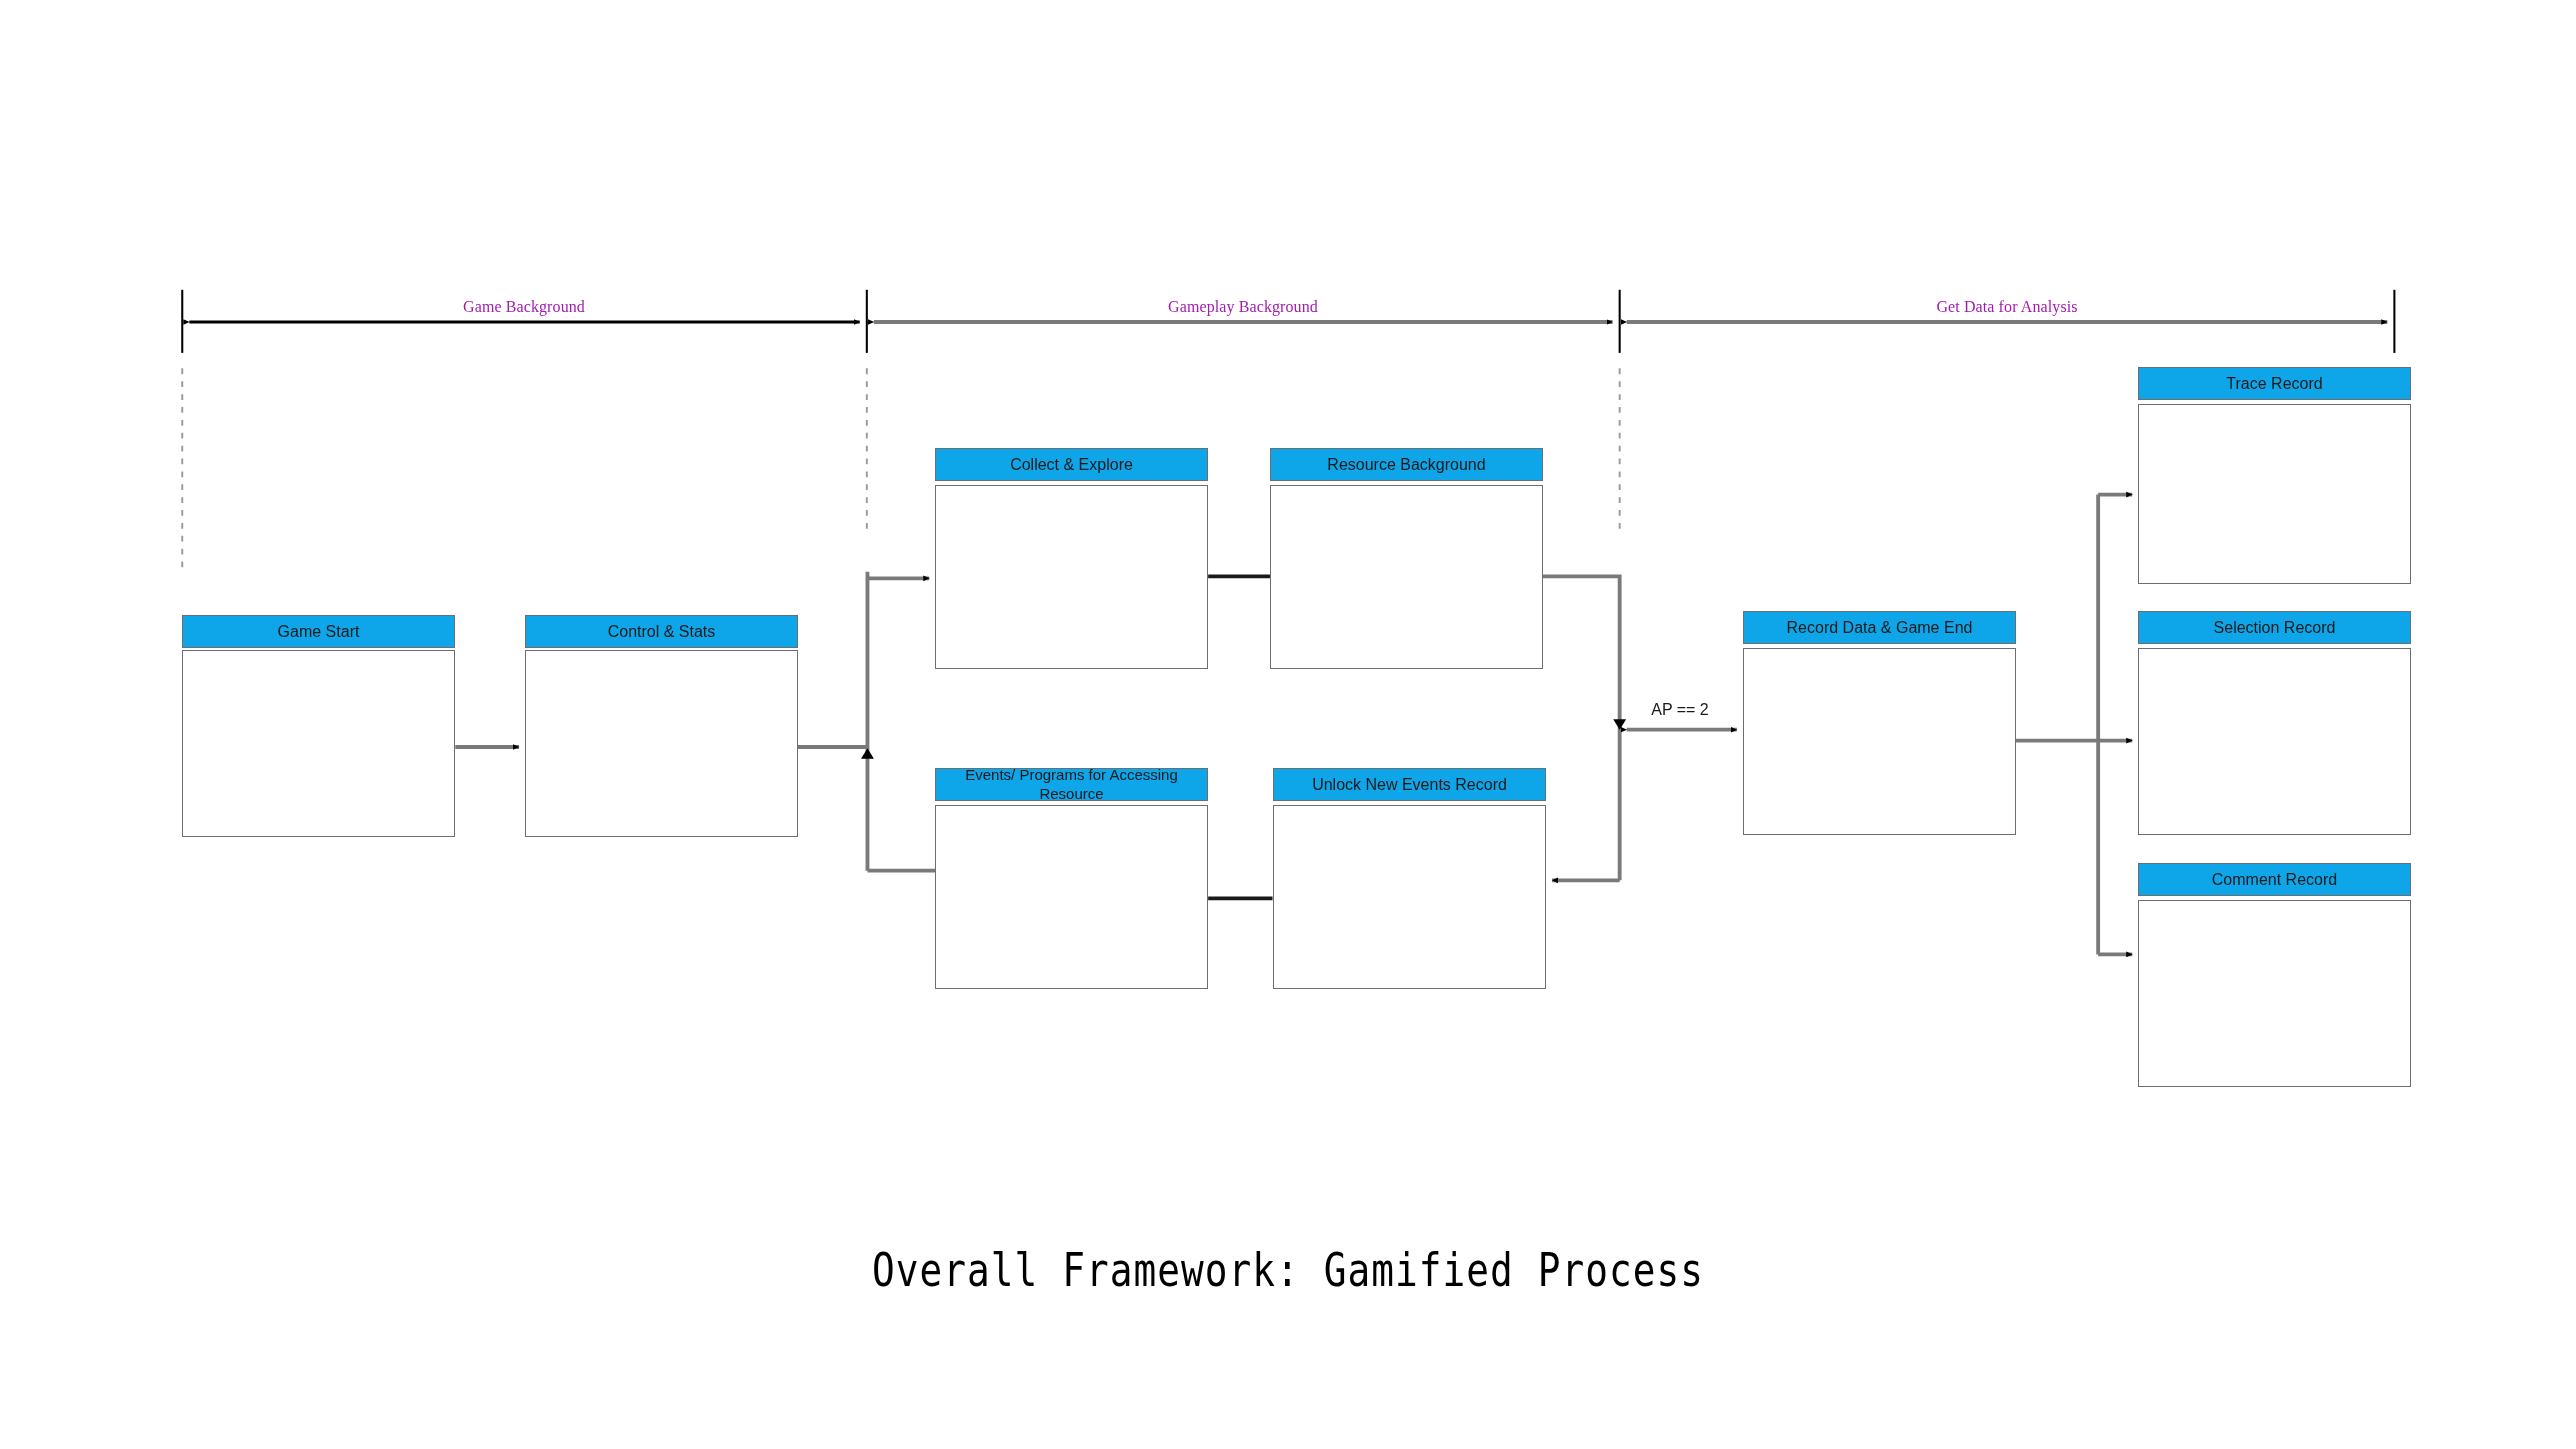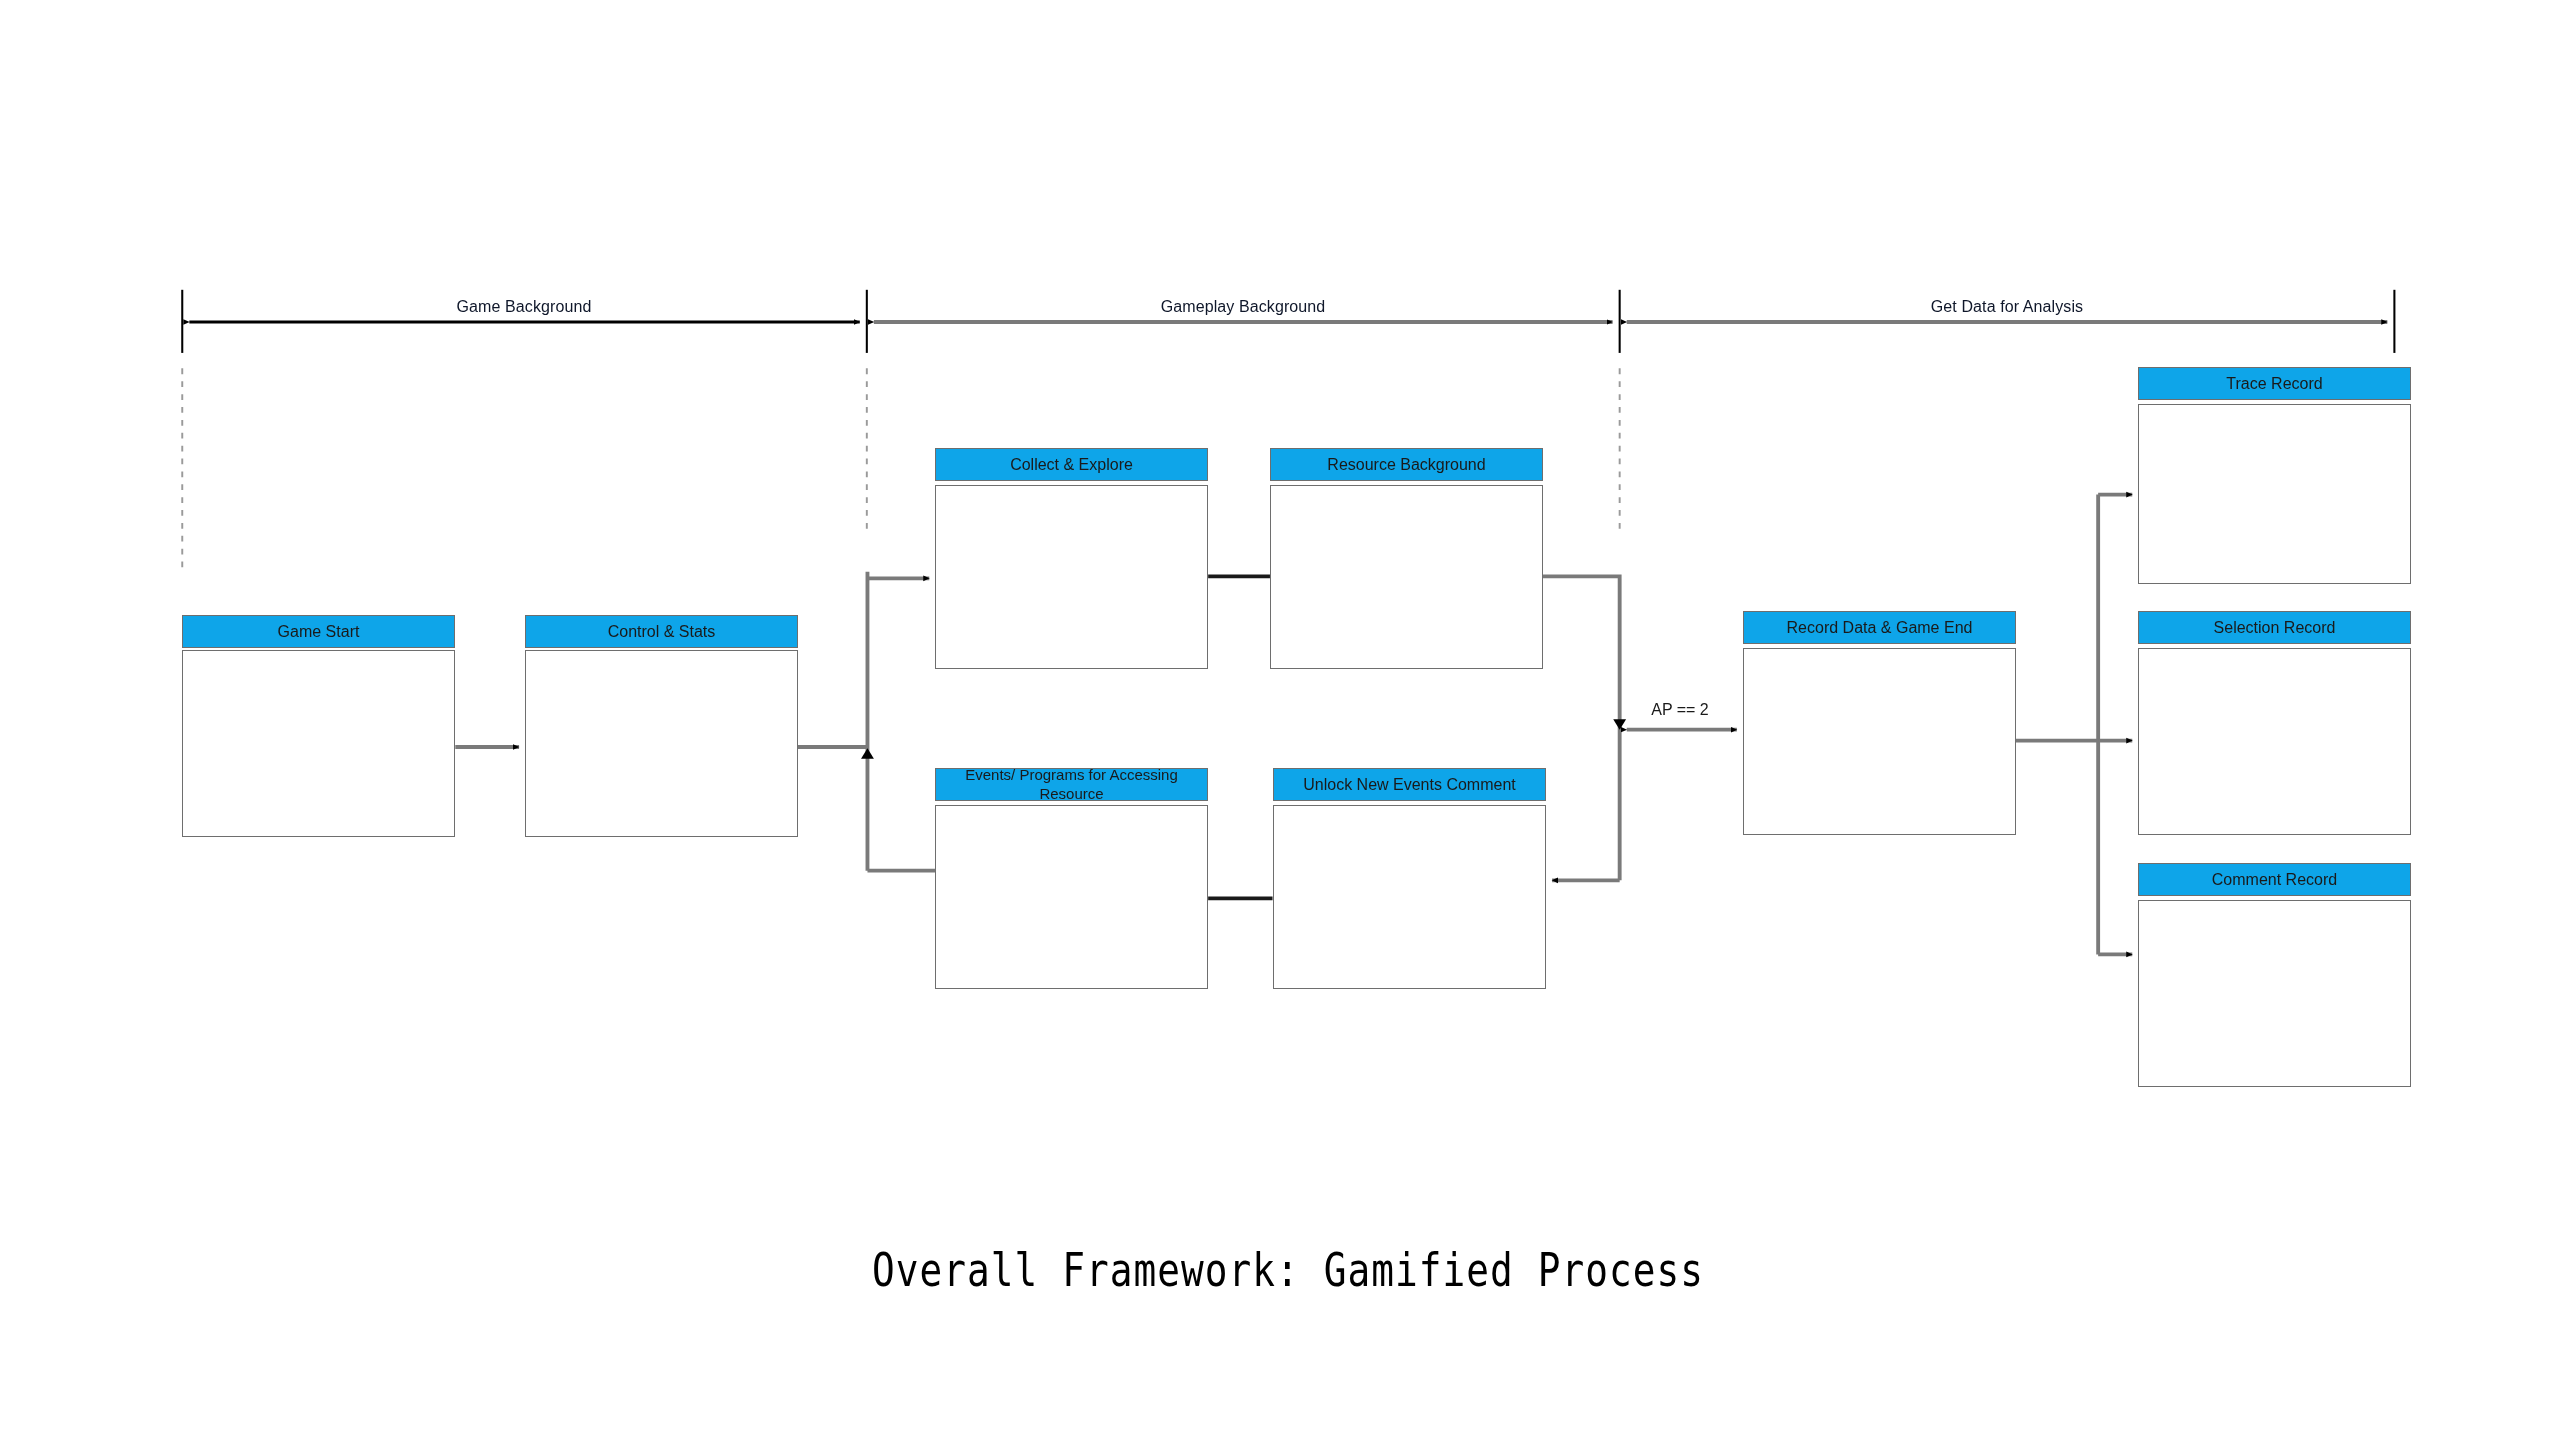--- a/index.html
+++ b/index.html
@@ -22,24 +22,25 @@
     width: 2576px;
     height: 1449px;
     pointer-events: none;
   }
 
   
   .phase-label {
     position: absolute;
     text-align: center;
     font-size: 16px;
-    color: #0f172a;
+    color: #a21caf;
     letter-spacing: 0.1px;
     white-space: nowrap;
     transform: translateX(-50%);
+    font-family: Liberation Serif, serif;
   }
 
   
   .node {
     position: absolute;
   }
   .node-title {
     position: absolute;
     left: 0;
     top: 0;
@@ -178,21 +179,21 @@
     <div class="node-title" style="width:273px; height:33px;">Resource Background</div>
     <div class="node-body" style="top:37px; width:273px; height:184px;"></div>
   </div>
 
   <div class="node" style="left:935px; top:768px;">
     <div class="node-title" style="width:273px; height:33px; font-size:15px;">Events/ Programs for Accessing Resource</div>
     <div class="node-body" style="top:37px; width:273px; height:184px;"></div>
   </div>
 
   <div class="node" style="left:1273px; top:768px;">
-    <div class="node-title" style="width:273px; height:33px;">Unlock New Events Comment</div>
+    <div class="node-title" style="width:273px; height:33px;">Unlock New Events Record</div>
     <div class="node-body" style="top:37px; width:273px; height:184px;"></div>
   </div>
 
   <div class="node" style="left:1743px; top:611px;">
     <div class="node-title" style="width:273px; height:33px;">Record Data &amp; Game End</div>
     <div class="node-body" style="top:37px; width:273px; height:187px;"></div>
   </div>
 
   <div class="node" style="left:2138px; top:367px;">
     <div class="node-title" style="width:273px; height:33px;">Trace Record</div>

